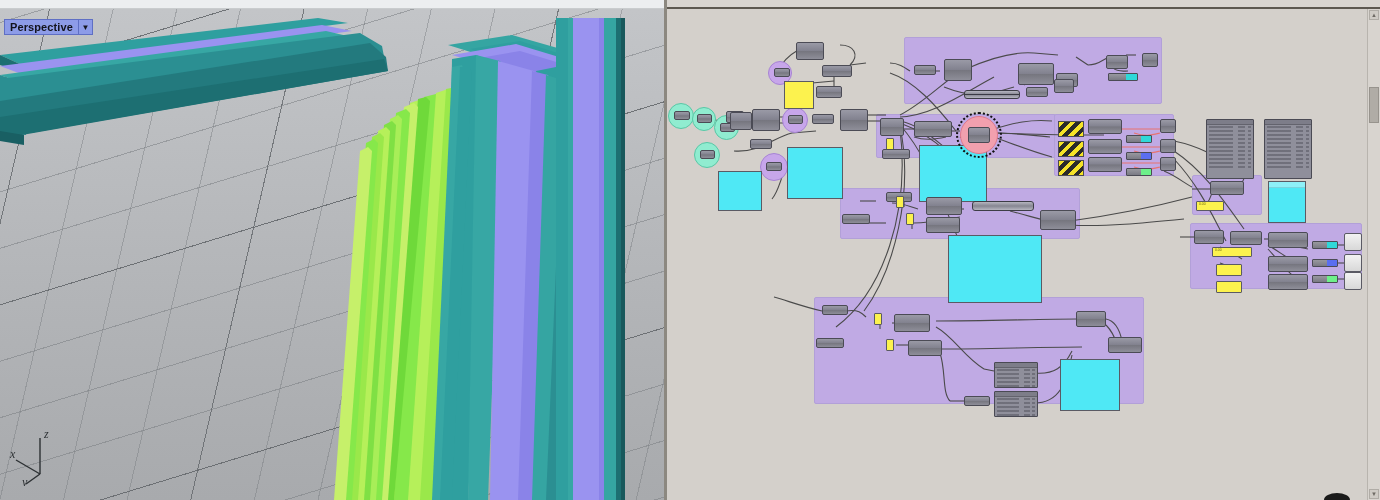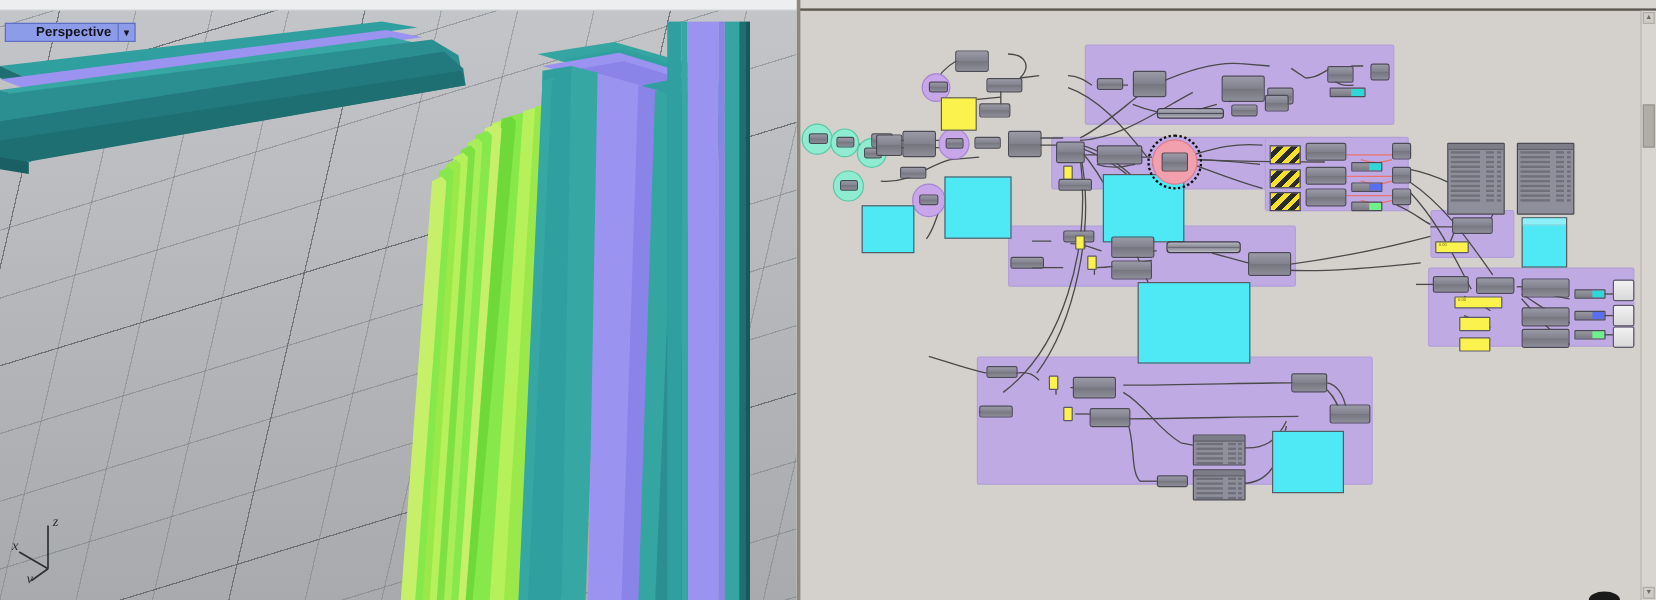--- a/index.html
+++ b/index.html
@@ -45,21 +45,21 @@
   }
 
   
   #vp-label {
     position: absolute; left: 4px; top: 10px; height: 16px;
     display: flex; align-items: stretch;
     background: #8d9ce8; border: 1px solid #5f6fc4;
     font-size: 11px; font-weight: bold; color: #12131c;
     z-index: 30;
   }
-  #vp-label .txt { padding: 0 5px; display: flex; align-items: center; letter-spacing: .1px; margin-left: 20px; }
+  #vp-label .txt { padding: 0 5px; display: flex; align-items: center; letter-spacing: .1px; }
   #vp-label .sep { width: 1px; background: #5f6fc4; }
   #vp-label .caret {
     width: 13px; display: flex; align-items: center; justify-content: center;
     font-size: 8px; color: #15161f;
   }
 
   
   #axis-widget { position: absolute; left: 8px; bottom: 14px; width: 72px; height: 64px; z-index: 30; }
   #axis-widget text { font-family: "Liberation Serif", serif; font-size: 12px; fill: #2c3033; font-style: italic; }
   .poly { position: absolute; left:0; top:0; width: 664px; height: 491px; }

